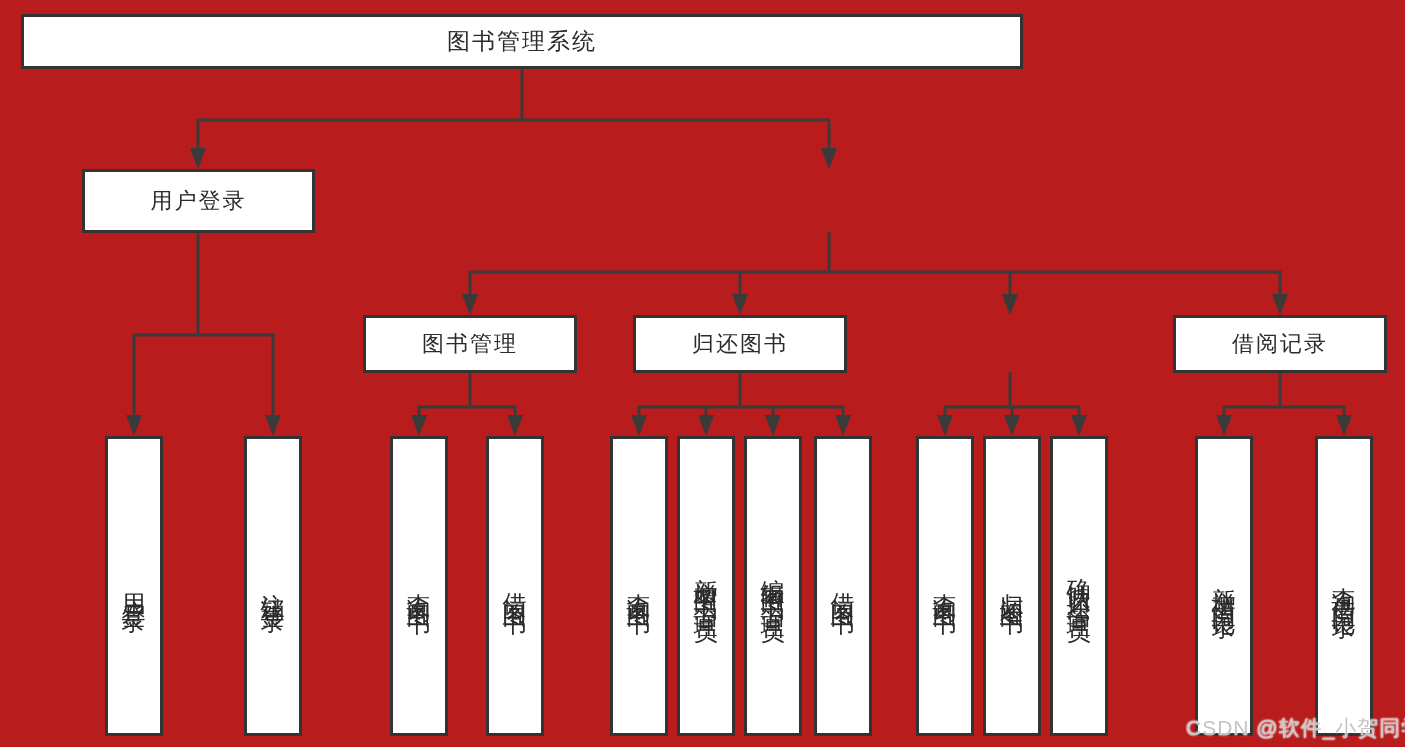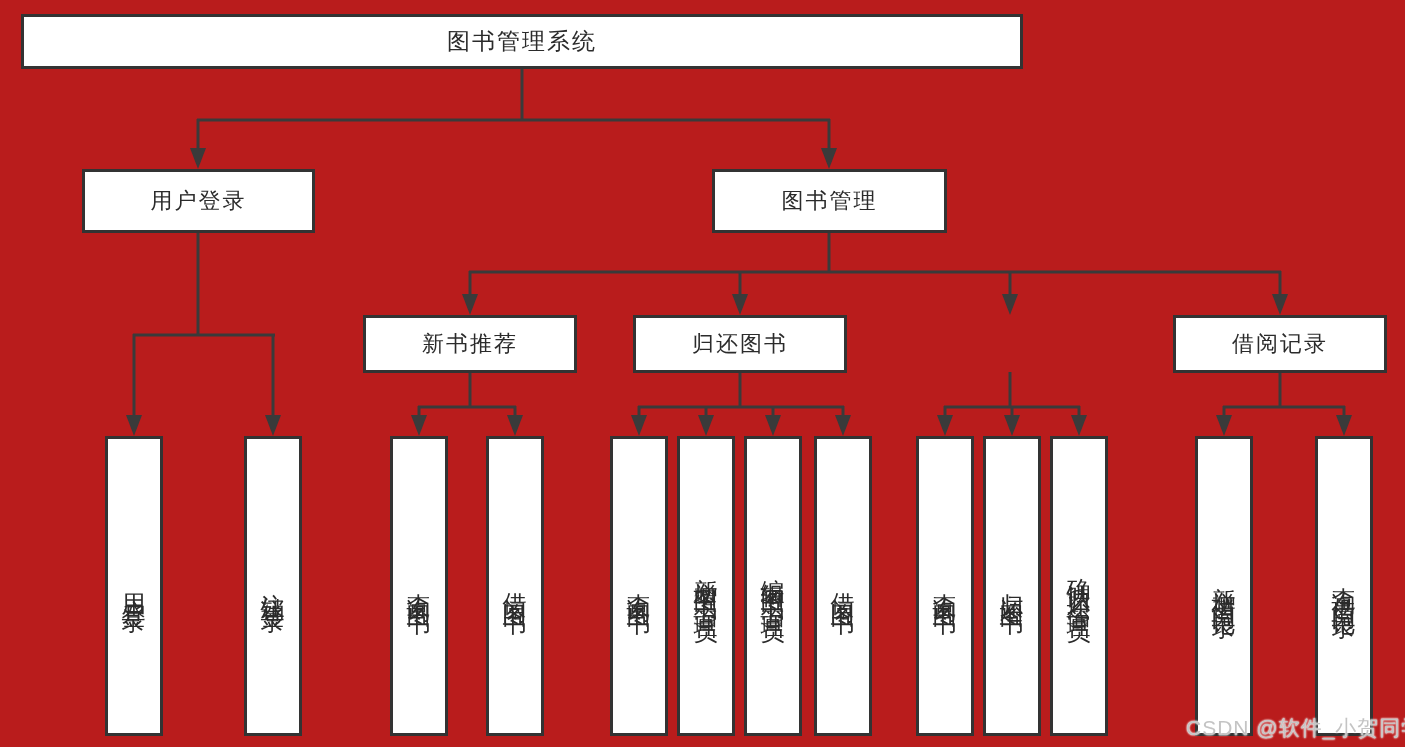--- a/index.html
+++ b/index.html
@@ -135,26 +135,23 @@
     </g>
   </svg>
 
   <div class="box h root" style="left:21px; top:14px; width:1002px; height:55px;">
     <span>图书管理系统</span>
   </div>
 
   <div class="box h" style="left:82px; top:169px; width:233px; height:64px;">
     <span>用户登录</span>
   </div>
-  <div class="box h" style="left:712px; top:169px; width:235px; height:64px;">
+
+  <div class="box h" style="left:363px; top:315px; width:214px; height:58px;">
     <span>图书管理</span>
-  </div>
-
-  <div class="box h" style="left:363px; top:315px; width:214px; height:58px;">
-    <span>新书推荐</span>
   </div>
   <div class="box h" style="left:633px; top:315px; width:214px; height:58px;">
     <span>归还图书</span>
   </div>
   <div class="box h" style="left:1173px; top:315px; width:214px; height:58px;">
     <span>借阅记录</span>
   </div>
 
   <div class="box v" style="left:105px; top:436px; width:58px; height:300px;">
     <span>用户登录</span>

